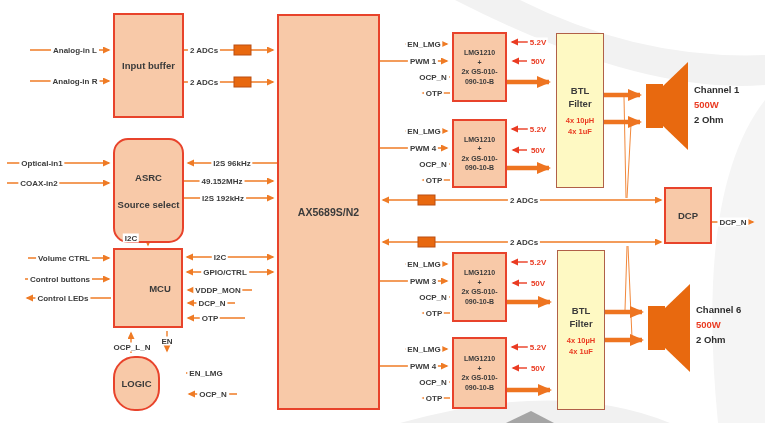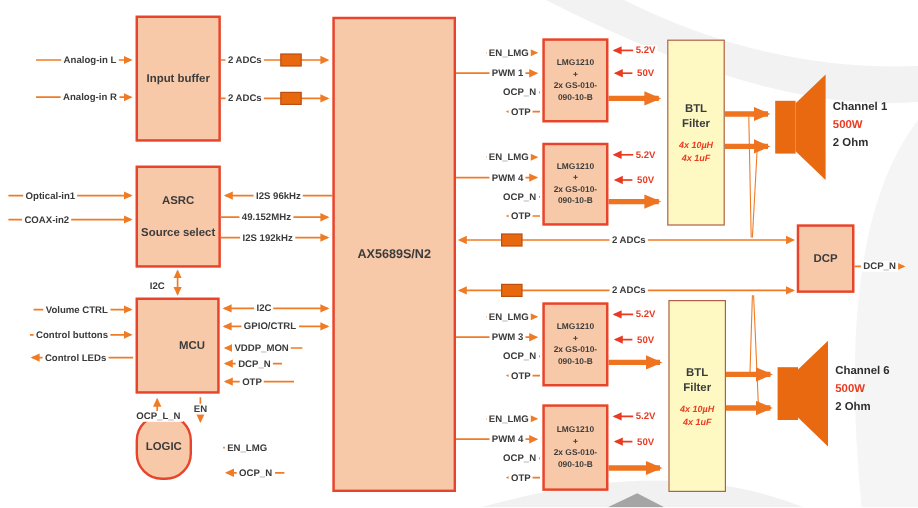--- a/index.html
+++ b/index.html
@@ -3,21 +3,21 @@
 <meta charset="utf-8">
 <style>
   html,body{margin:0;padding:0;background:#ffffff;}
   #stage{position:relative;width:765px;height:423px;background:#ffffff;overflow:hidden;
          font-family:"Liberation Sans",sans-serif;}
   #wires{position:absolute;left:0;top:0;width:765px;height:423px;}
   .block{position:absolute;box-sizing:border-box;background:#f8c9a8;border:2px solid #e8432b;
          display:flex;flex-direction:column;align-items:center;justify-content:center;
          text-align:center;color:#3b3b3b;font-weight:bold;font-size:9.5px;line-height:13px;}
   .block.filter{background:#fef9c3;border:1.5px solid #b06048;}
-  .block .vals{color:#ea3b22;font-size:7.5px;line-height:11px;margin-top:5px;font-style:italic;}
+  .block .vals{color:#ea3b22;font-size:7.5px;line-height:11px;margin-top:5px;}
   .chip-label{position:absolute;left:0;right:0;top:190px;text-align:center;
               font-size:10.5px;font-weight:bold;color:#3b3b3b;}
   .driver-block{font-size:7px;line-height:9.5px;}
   .label{position:absolute;transform:translate(-50%,-50%);white-space:nowrap;
          font-size:8px;font-weight:bold;color:#3b3b3b;background:#ffffff;padding:0 2px;}
   .label.red{color:#ea3b22;}
   .chan{position:absolute;font-size:9.5px;font-weight:bold;color:#2e2e2e;line-height:15px;}
   .chan .pw{color:#ea3b22;}
 </style>
 </head>
@@ -149,31 +149,31 @@
     <g>
       <path d="M293,64 C341,73 357,131 319,165" stroke="url(#cg)" stroke-width="13" fill="none"></path>
       <polygon points="312,158 326,172 298,186" fill="#ee7120"></polygon>
     </g>
   </svg>
 
   <div class="block" style="left:113px;top:13px;width:71px;height:105px;">
     <span>Input buffer</span>
   </div>
 
-  <div class="block" style="left:113px;top:138px;width:71px;height:85px;">
+  <div class="block" style="left:113px;top:138px;width:71px;height:105px;border-radius:15px;">
     <span>ASRC</span>
     <span style="height:14px"></span>
     <span>Source select</span>
   </div>
 
   <div class="block" style="left:113px;top:248px;width:70px;height:80px;padding-left:24px;">
     <span>MCU</span>
   </div>
 
-  <div class="block" style="left:113px;top:345px;width:47px;height:55px;border-radius:22px;">
+  <div class="block" style="left:113px;top:356px;width:47px;height:55px;border-radius:22px;">
     <span>LOGIC</span>
   </div>
 
   <div class="block" style="left:277px;top:14px;width:103px;height:396px;">
     <span class="chip-label">AX5689S/N2</span>
   </div>
 
   <div class="block driver-block" style="left:452px;top:32px;width:55px;height:70px;">
     <span>LMG1210</span>
     <span>+</span>

